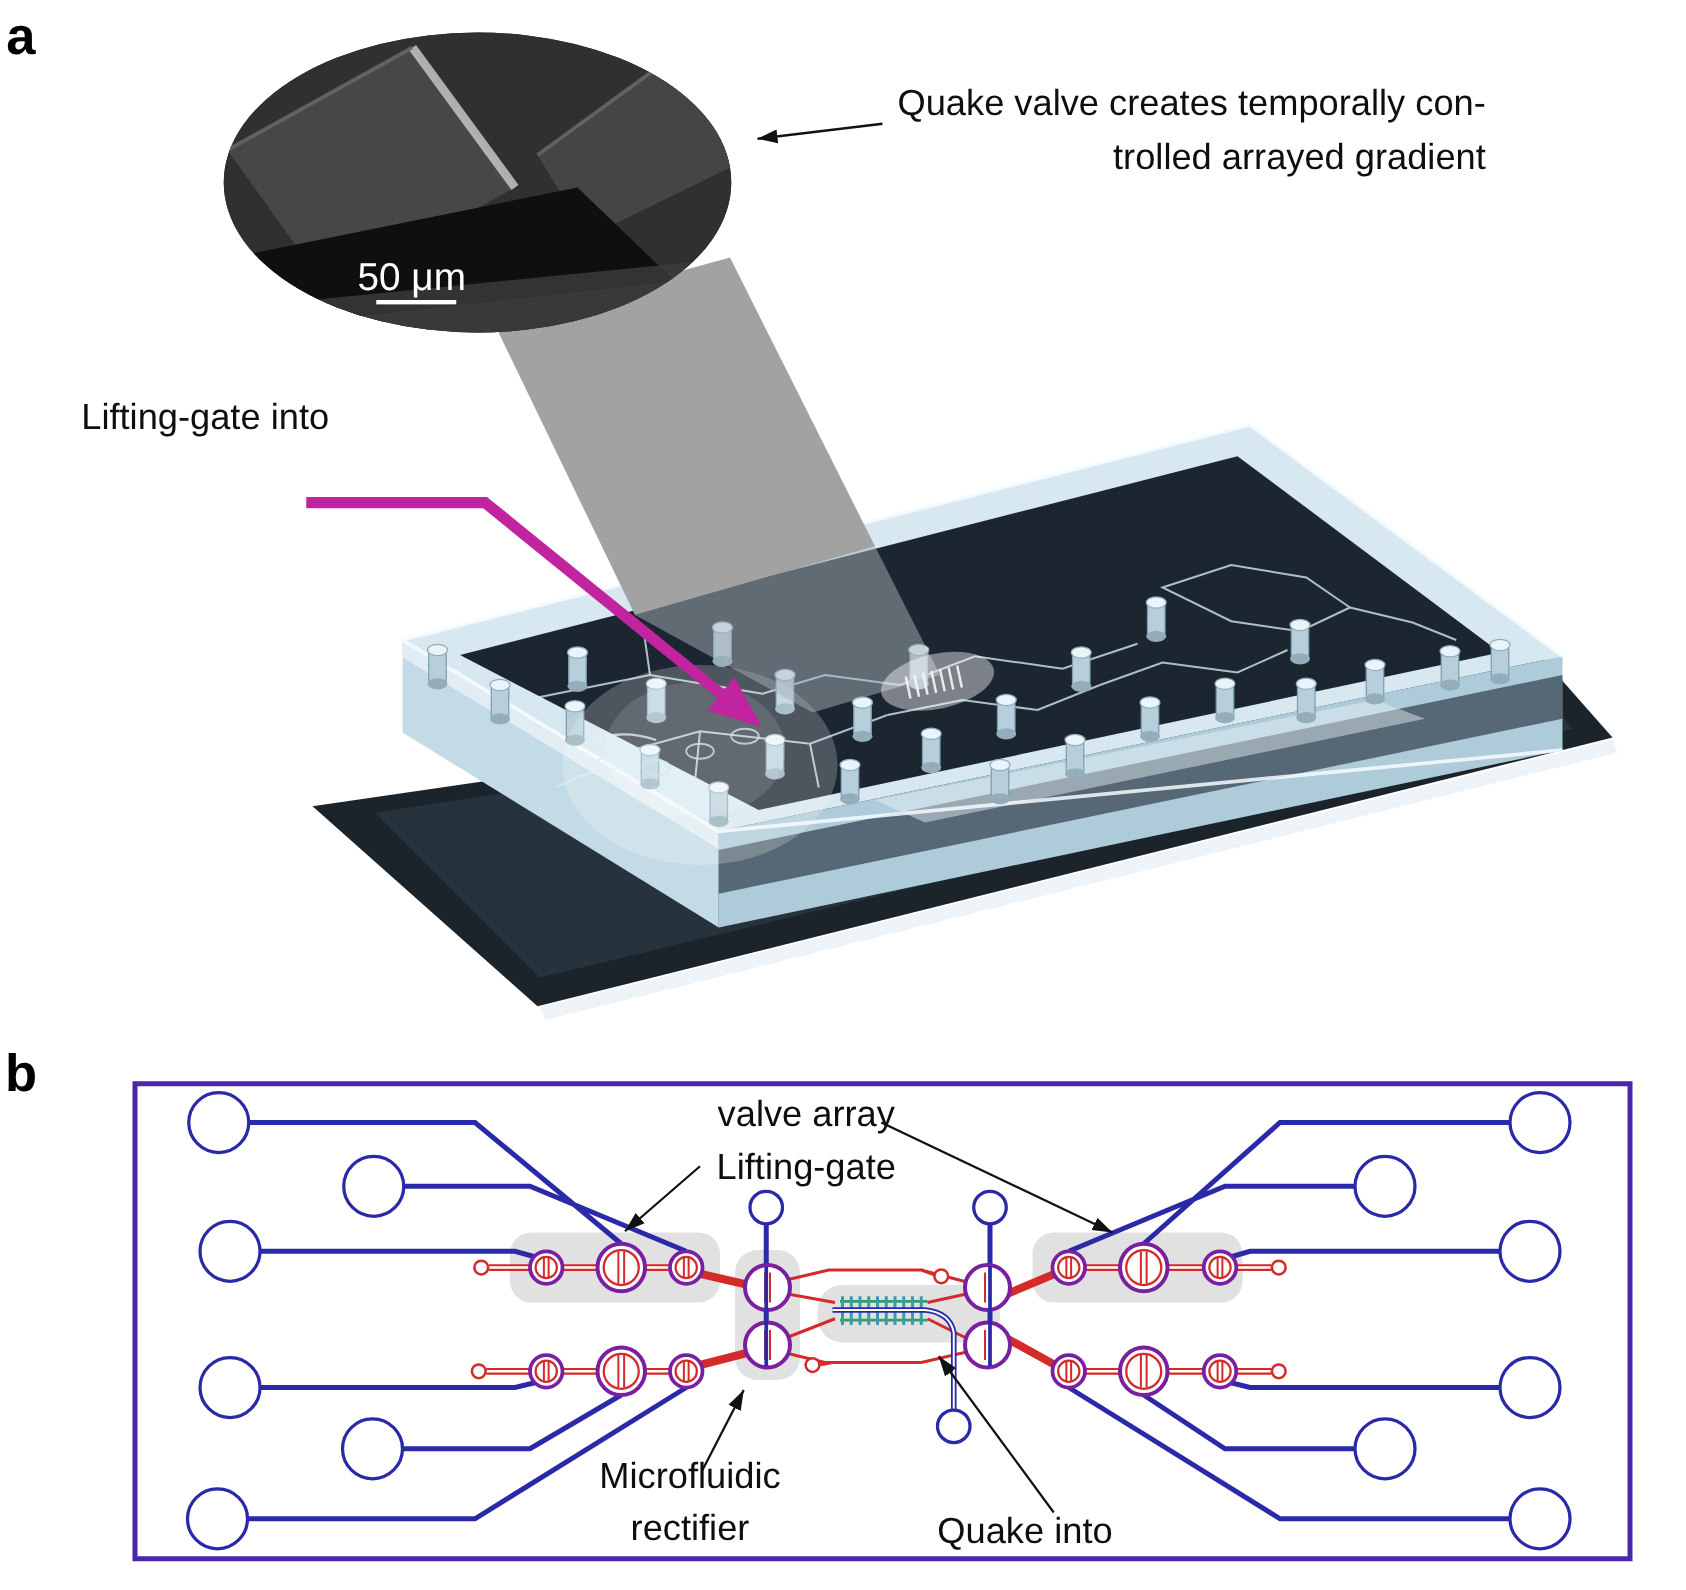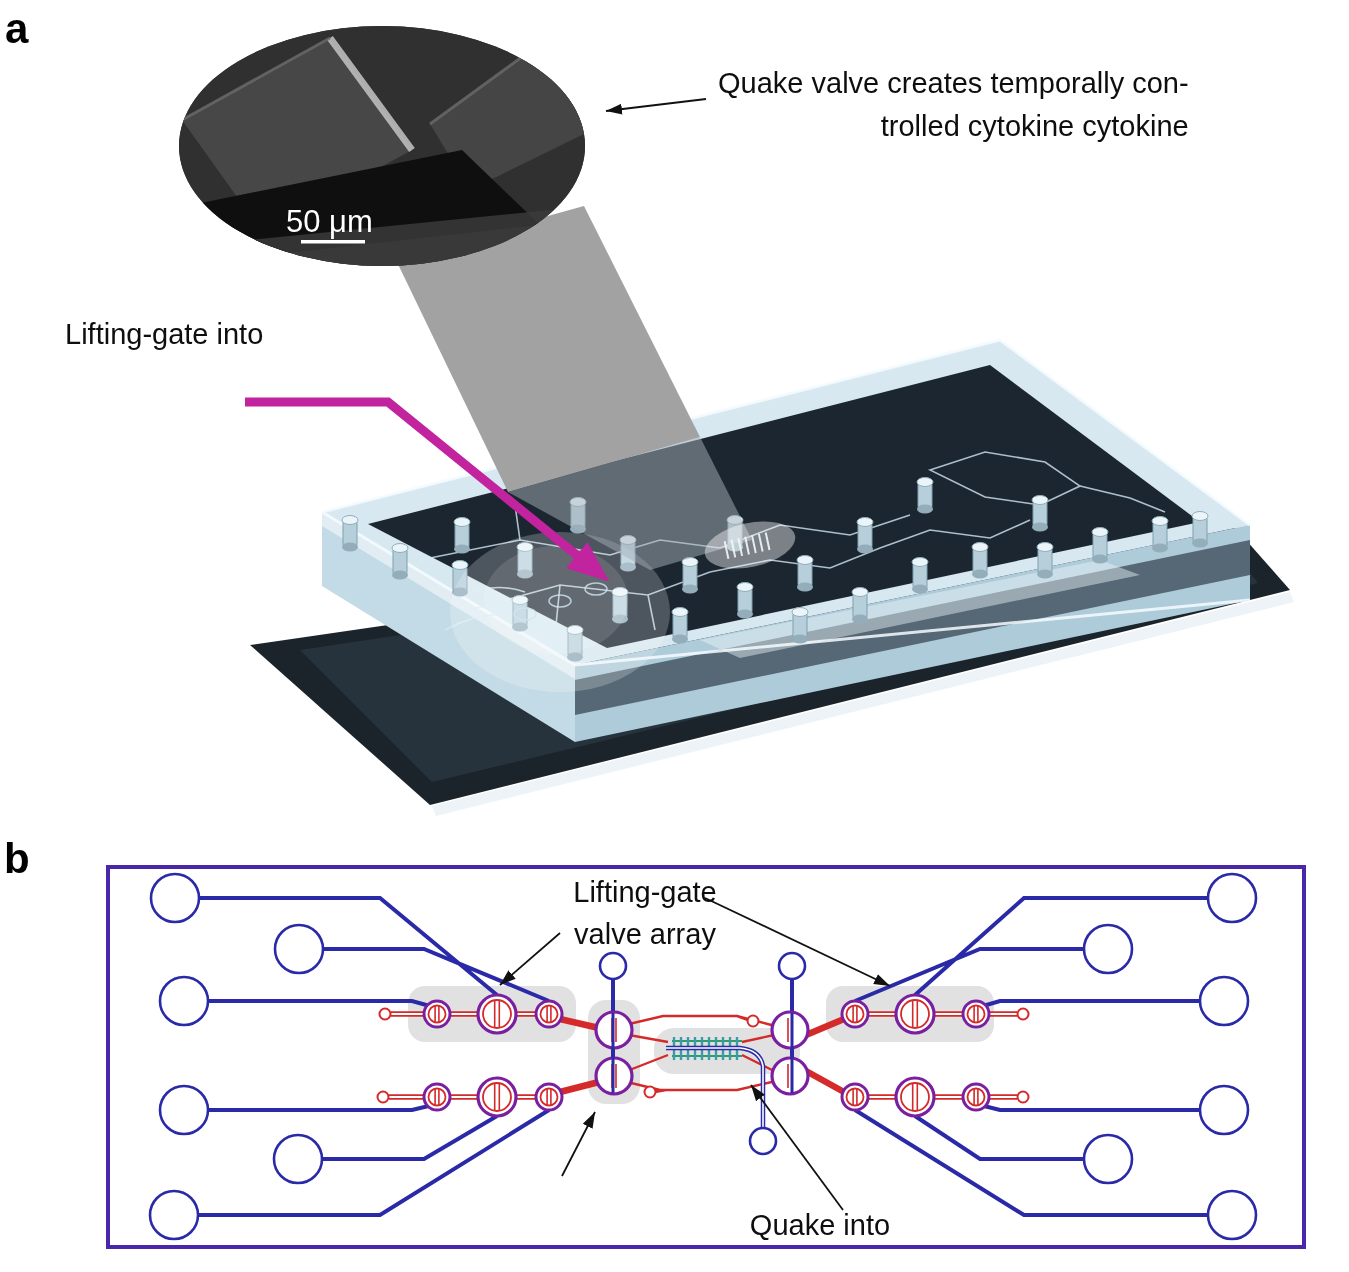--- a/index.html
+++ b/index.html
@@ -259,30 +259,34 @@
     </g>
   </g>
 </svg>
 
 <div class="plabel" style="left:5px; top:8px;">a</div>
 
 <div class="plabel" style="left:4px; top:838px;">b</div>
 
 <div class="annot" style="left:718px; top:62px;">
   <span>Quake valve creates temporally con-</span>
-  <span>trolled cytokine cytokine</span>
+  <span>trolled arrayed gradient</span>
 </div>
 
 <div class="annot" style="left:65px; top:313px;">
   <span>Lifting-gate into</span>
 </div>
 
 <div class="blabel" style="left:495px; top:871px; width:300px;">
+  <span>valve array</span>
   <span>Lifting-gate</span>
-  <span>valve array</span>
-</div>
-
+</div>
+
+<div class="blabel" style="left:412px; top:1160px; width:280px;">
+  <span>Microfluidic</span>
+  <span>rectifier</span>
+</div>
 
 <div class="blabel" style="left:680px; top:1204px; width:280px;">
   <span>Quake into</span>
 </div>
 
 </div>
 
 </body></html>

